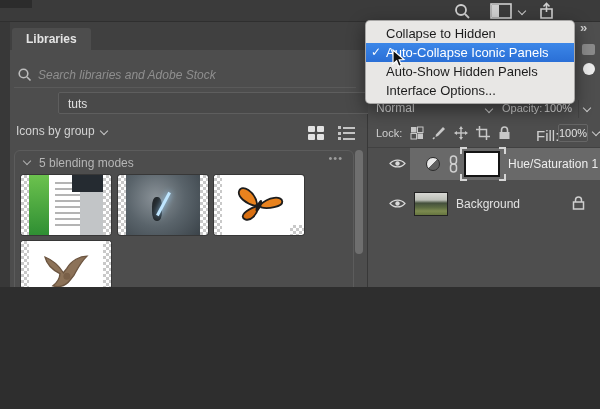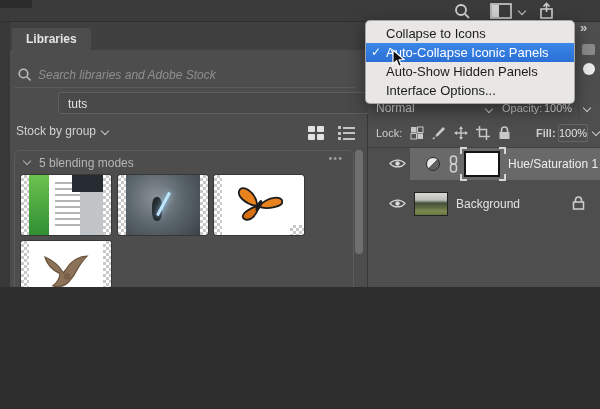--- a/index.html
+++ b/index.html
@@ -72,21 +72,21 @@
   .blendrow{position:absolute;left:0;top:76px;width:100%;height:22px;font-size:12px;color:#d6d6d6;}
   .blendrow .bm{position:absolute;left:8px;top:3px;}
   .blendrow .chev1{position:absolute;left:118px;top:8px;}
   .blendrow .ol{position:absolute;left:134px;top:4px;font-size:11px;color:#cfcfcf;}
   .blendrow .ov{position:absolute;left:176px;top:4px;font-size:11px;color:#e0e0e0;}
   .blendrow .chbox{position:absolute;left:210px;top:2px;width:18px;height:18px;border-left:1px solid #444;}
   .blendrow .chbox .chev{position:absolute;left:5px;top:5px;}
   .lockrow{position:absolute;left:0;top:100px;width:100%;height:26px;border-bottom:1px solid #414141;}
   .lockrow .lk{position:absolute;left:8px;top:5px;font-size:11px;color:#cfcfcf;}
   .lockrow .ic{position:absolute;top:4px;}
-  .lockrow .fl{position:absolute;left:168px;top:5px;font-size:11px;color:#cfcfcf;font-weight:bold;}
+  .lockrow .fl{position:absolute;left:168px;top:5px;font-size:15px;color:#cfcfcf;}
   .lockrow .fbox{position:absolute;left:190px;top:2px;width:30px;height:18px;border:1px solid #666;border-radius:2px;font-size:11px;color:#e0e0e0;text-align:center;line-height:16px;}
   .lockrow .chbox{position:absolute;left:222px;top:2px;width:14px;height:18px;}
   .lockrow .chbox .chev{position:absolute;left:3px;top:5px;}
   .lrow{position:absolute;left:14px;width:100%;height:32px;text-align:center;}
   .lrow1{top:126px;}
   .lrow2{top:158px;margin-top:8px;}
   .lrow .eye{position:absolute;left:7px;top:8px;}
   .lrow .hl{position:absolute;left:28px;top:0;width:192px;height:100%;background:#696969;}
   .adjcirc{position:absolute;left:44px;top:9px;width:14px;height:14px;border-radius:50%;border:1px solid #2c2c2c;background:linear-gradient(315deg,#5f5f5f 50%,#e9e9e9 50%);}
   .chain{position:absolute;left:66px;top:7px;}
@@ -155,21 +155,21 @@
         </svg>
       <input type="text" placeholder="Search libraries and Adobe Stock" style="">
     </div>
 
     <div class="libselect">
       <span class="val">tuts</span>
       <span class="chev"></span>
     </div>
 
     <div class="viewrow">
-      <span>Stock by group</span><span class="chev"></span>
+      <span>Icons by group</span><span class="chev"></span>
     </div>
     <span class="grid-ico">
         <i></i>
         <i></i>
         <i></i>
         <i></i>
       </span>
     <span class="list-ico">
       <div>
           <span class="b"></span>
@@ -350,21 +350,21 @@
     </div>
 
     <span class="dockchev">»</span>
     <span class="docksq"></span>
     <span class="dockcirc"></span>
   </div>
 
   <div class="botstrip"></div>
 
   <div class="menu">
-    <div class="mi">Collapse to Icons</div>
+    <div class="mi">Collapse to Hidden</div>
     <div class="mi sel">
       <span class="ck">✓</span><span>Auto-Collapse Iconic Panels</span>
     </div>
     <div class="mi">Auto-Show Hidden Panels</div>
     <div class="mi">Interface Options...</div>
   </div>
 
   <span class="cursor">
     <svg width="14" height="20" viewBox="0 0 14 20">
         <path d="M1 1 L1 15 L4.6 11.8 L6.8 17.4 L9.4 16.3 L7.2 10.9 L12 10.6 Z" fill="#111" stroke="#fff" stroke-width="1.2"></path>

